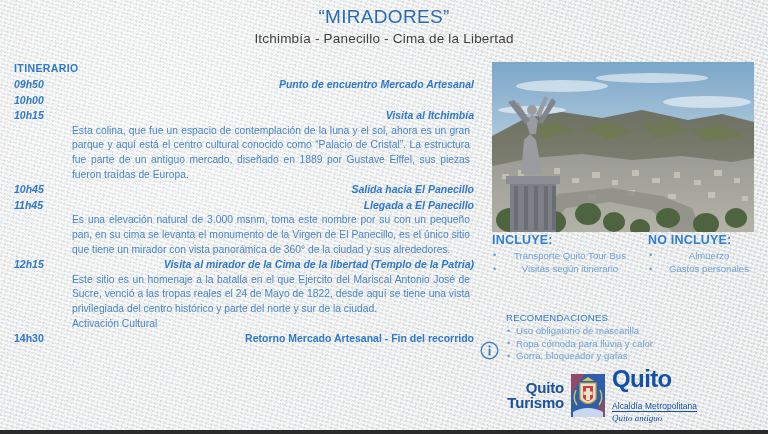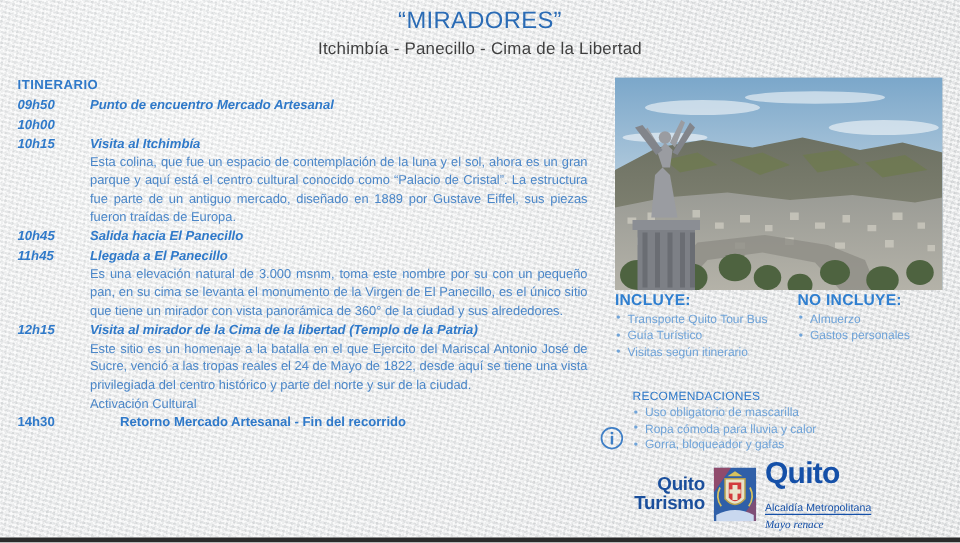--- a/index.html
+++ b/index.html
@@ -47,43 +47,44 @@
   .row{display:flex;align-items:flex-start;margin-bottom:0px;}
   .time{
     width:58px;flex:0 0 58px;
     font-size:10.5px;font-weight:bold;font-style:italic;color:#2f79c9;
     line-height:15.6px;white-space:nowrap;
   }
   .time.plain{font-style:normal;}
   .desc{
     flex:1;font-size:10.5px;font-weight:bold;font-style:italic;color:#2f79c9;
     line-height:15.6px;
+    text-align:right;
   }
   .desc.plain{font-style:normal;padding-left:24px;}
   .para{
     margin-left:58px;font-size:10.3px;color:#4a86c8;line-height:14.6px;
     text-align:justify;font-weight:normal;padding-right:4px;
   }
   .para.nojust{text-align:left;}
 
   
   .photo{
     position:absolute;left:492px;top:62px;width:262px;height:170px;
     overflow:hidden;background:#9fb4c4;
   }
   .photo svg{display:block;width:100%;height:100%;}
 
-  .lists{position:absolute;left:492px;top:234px;width:268px;display:flex;}
+  .lists{position:absolute;left:492px;top:234px;width:268px;display:flex;gap:10px;}
   .col-inc{width:146px;}
   .col-noinc{width:112px;}
   .blk-head{
     font-size:12.5px;font-weight:bold;color:#2f7fd0;letter-spacing:.2px;
     margin-bottom:2px;line-height:1.1;
   }
-  ul.bl{list-style:none;margin:0;padding:0;}
+  ul.bl{list-style:none;margin:0;padding:0;text-align:center;}
   ul.bl li{
     font-size:9.6px;color:#6fa3d8;line-height:12.4px;
     padding-left:10px;position:relative;margin-bottom:1px;
   }
   ul.bl li:before{
     content:"•";position:absolute;left:1px;top:-.5px;color:#6fa3d8;font-size:9.6px;
   }
 
   .reco{position:absolute;left:506px;top:312px;width:250px;}
   .reco-head{
@@ -267,21 +268,20 @@
         <path d="M46 60 L60 36 L64 40 L50 62 Z"></path>
       </g>
     </svg>
   </div>
 
   <div class="lists">
     <div class="col-inc">
       <div class="blk-head">INCLUYE:</div>
       <ul class="bl">
         <li>Transporte Quito Tour Bus</li>
-        <li>Guía Turístico</li>
         <li>Visitas según itinerario</li>
       </ul>
     </div>
     <div class="col-noinc">
       <div class="blk-head">NO INCLUYE:</div>
       <ul class="bl">
         <li>Almuerzo</li>
         <li>Gastos personales</li>
       </ul>
     </div>
@@ -319,17 +319,17 @@
         <rect x="15" y="14" width="4" height="12" fill="#eae4cc"></rect>
         <rect x="12.5" y="17.5" width="9" height="3.4" fill="#eae4cc"></rect>
         <path d="M11 7 L17 3 L23 7 Z" fill="#d8c25e"></path>
         <path d="M5 16 Q1 24 6 31" fill="none" stroke="#d8c25e" stroke-width="1.4"></path>
         <path d="M29 16 Q33 24 28 31" fill="none" stroke="#d8c25e" stroke-width="1.4"></path>
       </svg>
     </div>
     <div class="muni">
       <div class="m1">Quito</div>
       <div class="m2">Alcaldía Metropolitana</div>
-      <div class="m3">Mayo renace</div>
+      <div class="m3">Quito antiguo</div>
     </div>
   </div>
 
 </div>
 
 </body></html>

